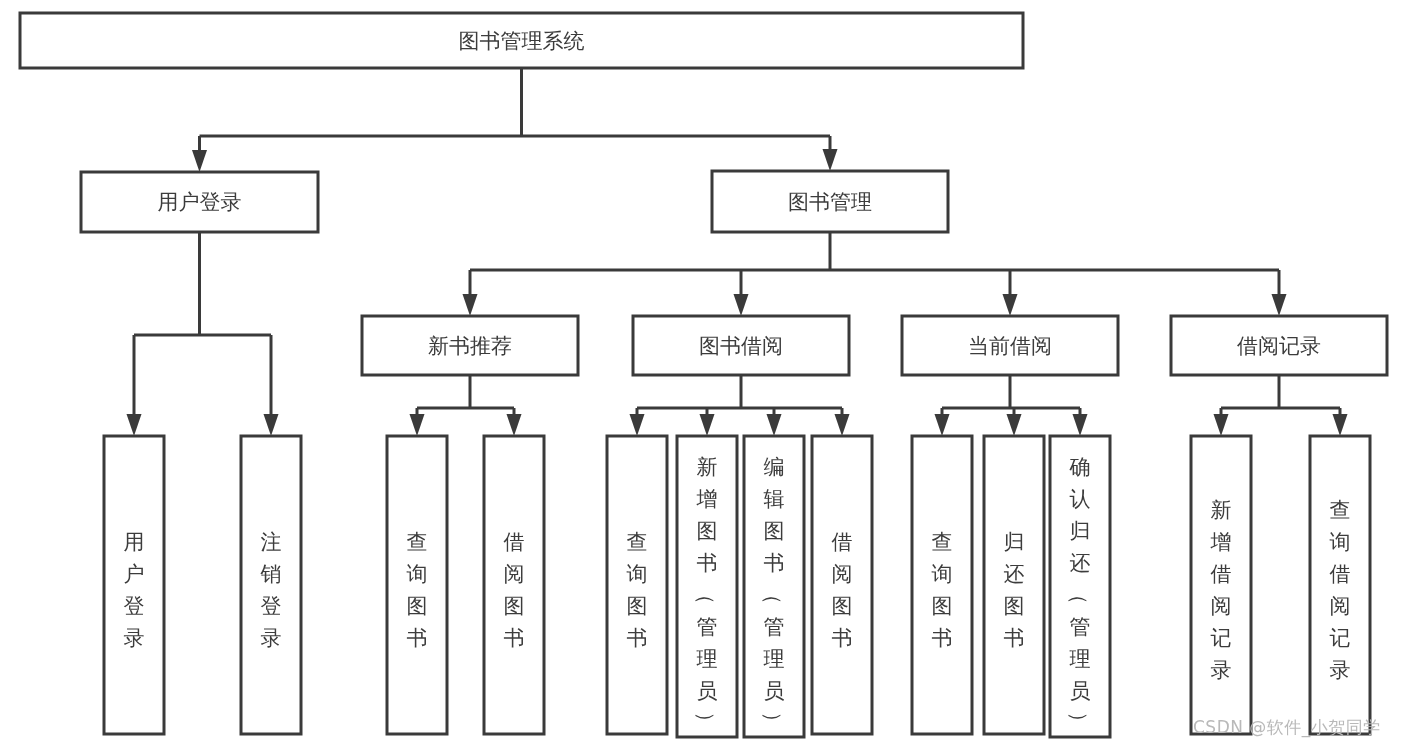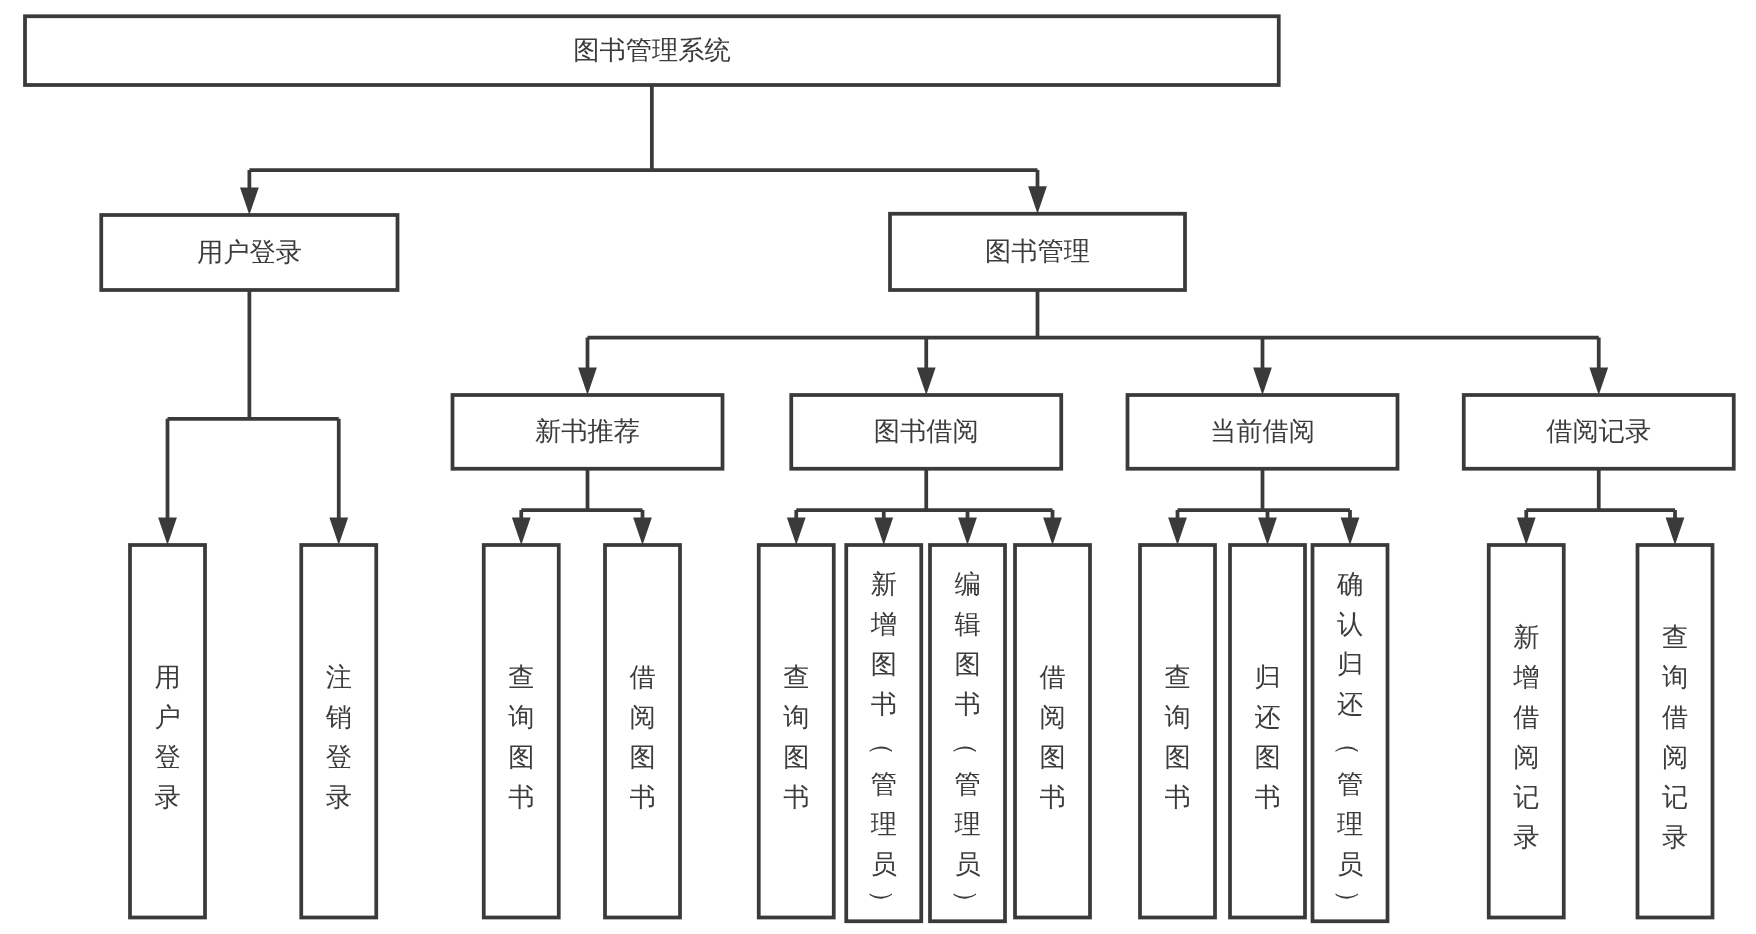--- a/index.html
+++ b/index.html
@@ -229,14 +229,15 @@
           <text class="node-label-vert" x="1340" y="517">查</text>
           <text class="node-label-vert" x="1340" y="549">询</text>
           <text class="node-label-vert" x="1340" y="581">借</text>
           <text class="node-label-vert" x="1340" y="613">阅</text>
           <text class="node-label-vert" x="1340" y="645">记</text>
           <text class="node-label-vert" x="1340" y="677">录</text>
         </g>
       </g>
   </svg>
 
+  <div class="watermark" style="left: 1193px; top: 716px;">CSDN @软件_小贺同学</div>
 
 </div>
 
 </body></html>

